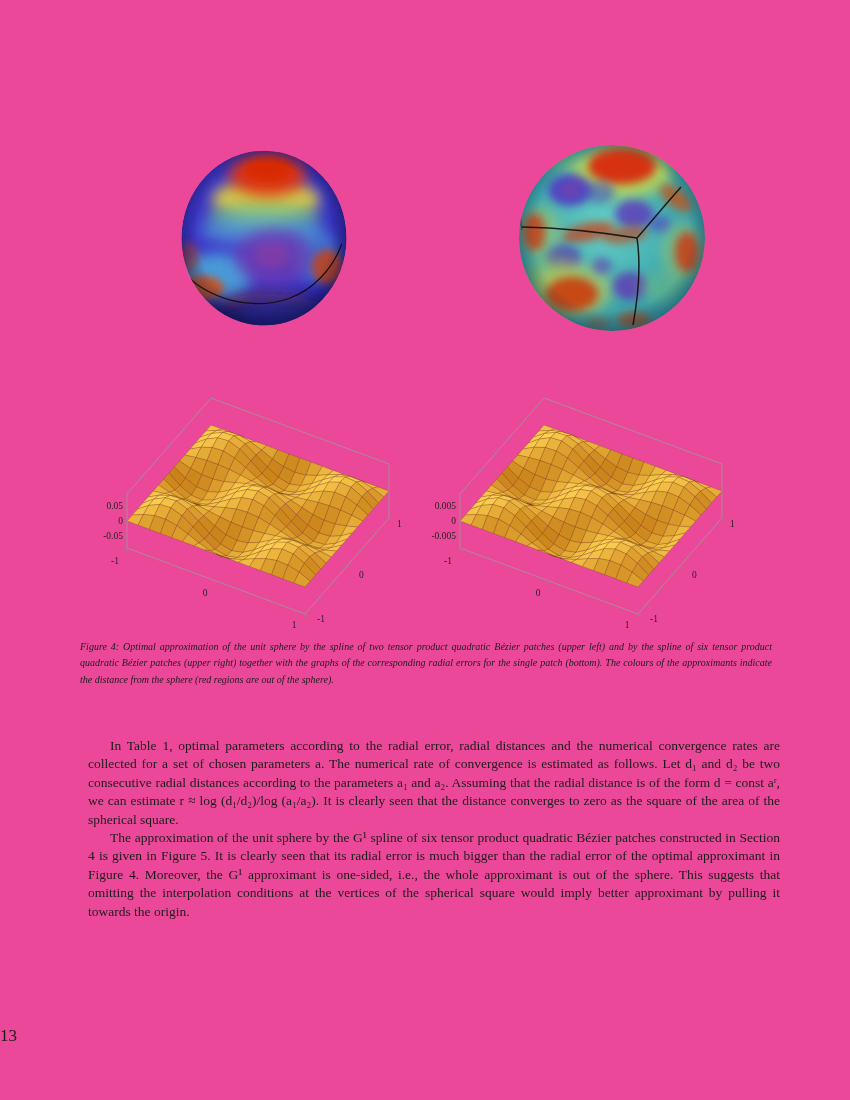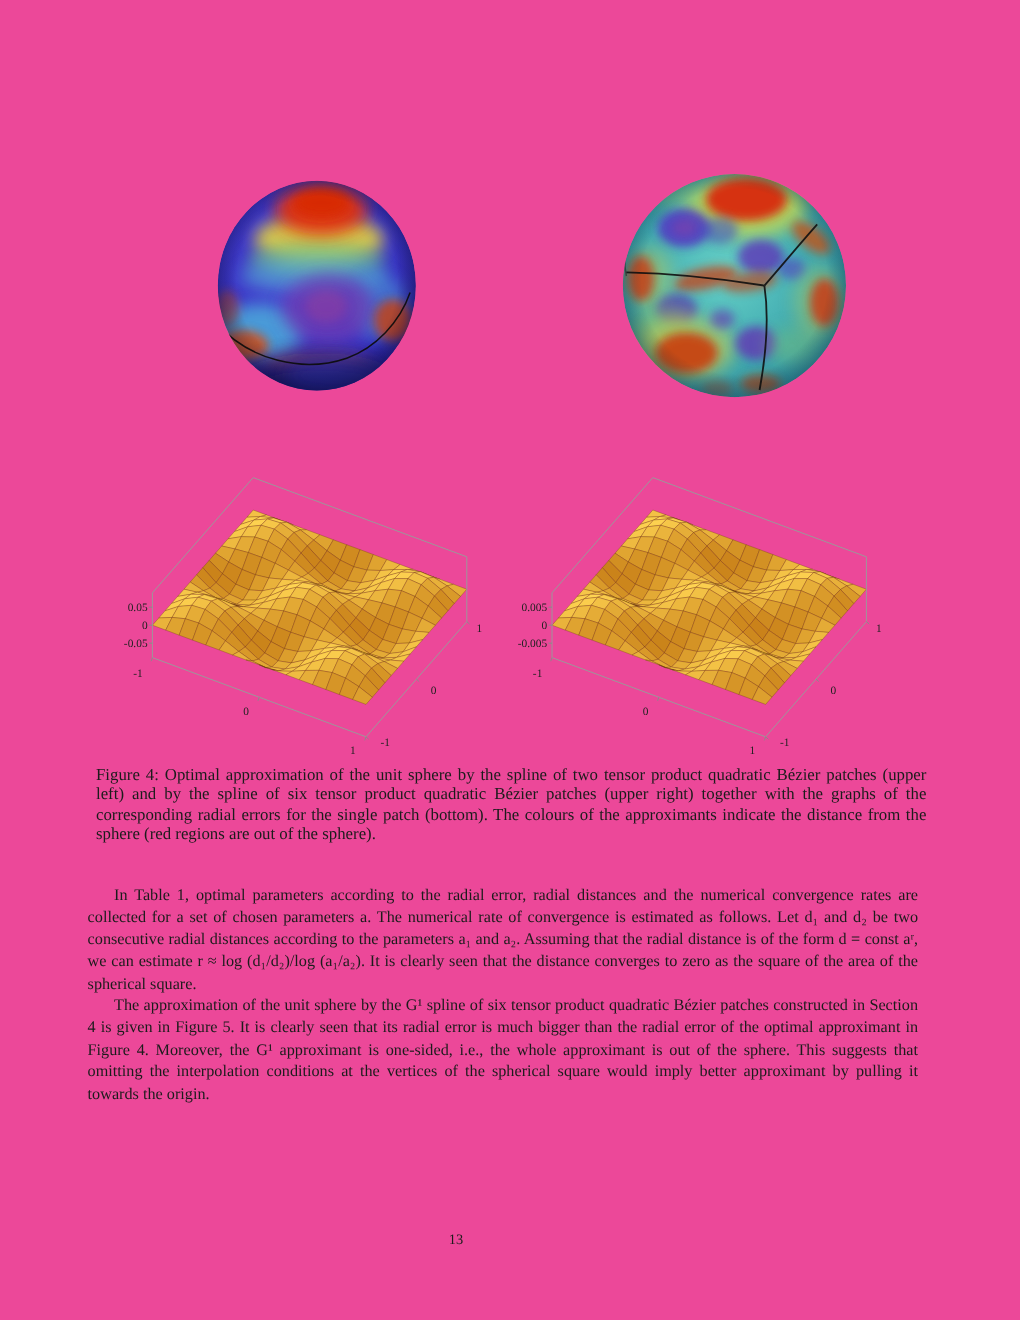--- a/index.html
+++ b/index.html
@@ -1,23 +1,23 @@
 <!DOCTYPE html>
 <html><head>
 <meta charset="utf-8">
 <style>
   html,body{margin:0;padding:0;background:#e8e8e8;}
   .page{position:relative;width:850px;height:1100px;background:#ec4899;margin:0 auto;
         font-family:"Liberation Serif",serif;color:#1c1c1c;overflow:hidden;}
   .abs{position:absolute;}
-  .caption{left:80px;top:639px;width:692px;font-size:14px;line-height:16.3px;
-           text-align:justify;color:#1c1c1c;}
-  .bodytext{left:73px;top:737px;width:692px;font-size:13.5px;line-height:18.4px;}
+  .caption{left:80px;top:639px;width:692px;font-size:10px;line-height:16.3px;
+           text-align:justify;color:#1c1c1c;font-style:italic;}
+  .bodytext{left:88px;top:737px;width:692px;font-size:13.5px;line-height:18.4px;}
   .bodytext p{margin:0;text-align:justify;text-indent:22px;}
-  .pageno{left:0;top:1026px;width:760px;text-align:center;font-size:12px;}
+  .pageno{left:0;top:1026px;width:760px;font-size:17px;}
   svg text{font-family:"Liberation Serif",serif;font-size:9.5px;fill:#222;}
   .frame{fill:none;stroke:#9a9a9a;stroke-width:0.8;}
   .tickmark{fill:none;stroke:#8a8a8a;stroke-width:0.8;}
 </style>
 </head>
 <body>
 
 <div class="page">
 
   <svg class="abs" style="left:168px;top:142px" width="192" height="192" viewBox="0 0 200 200">

